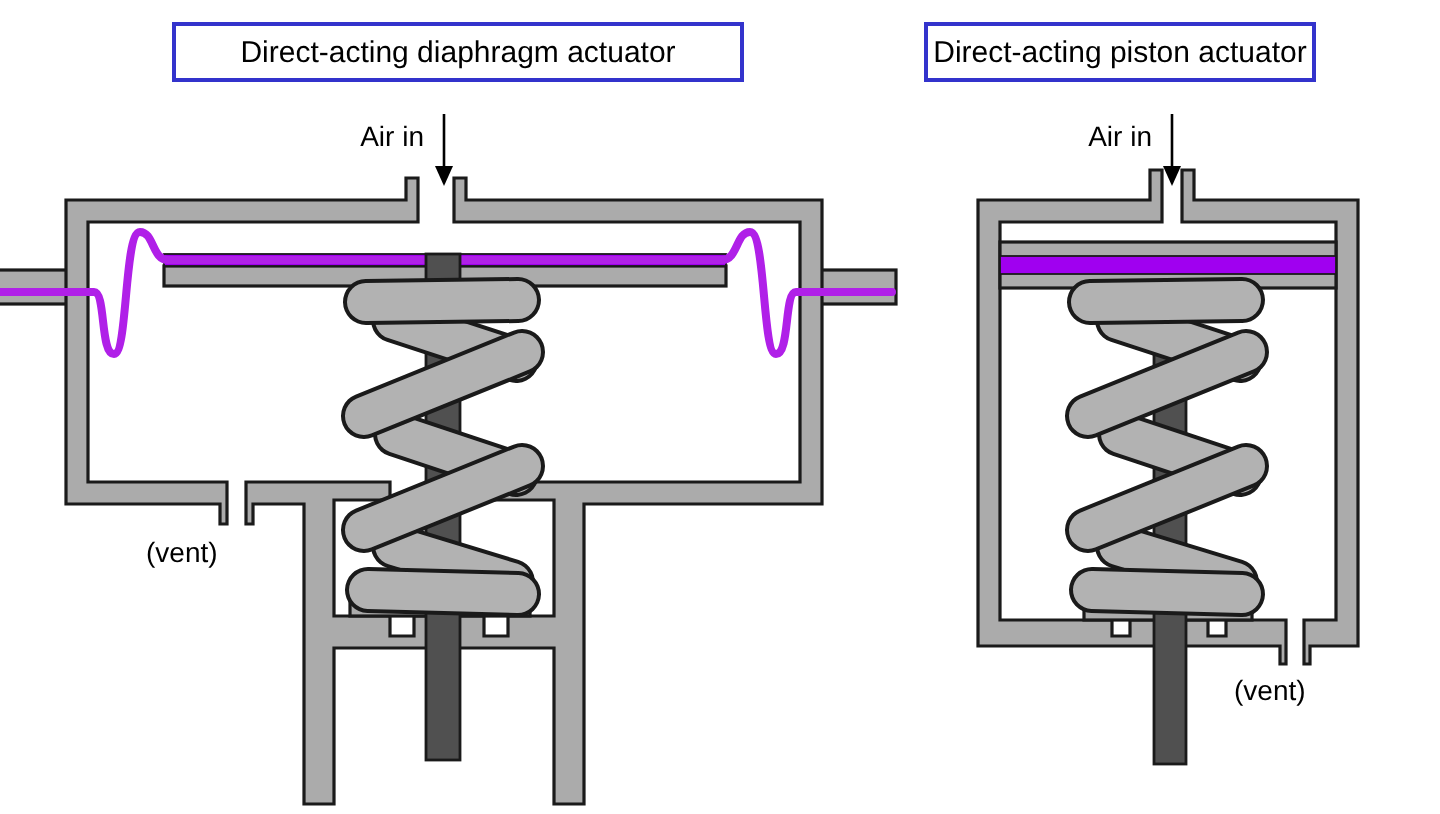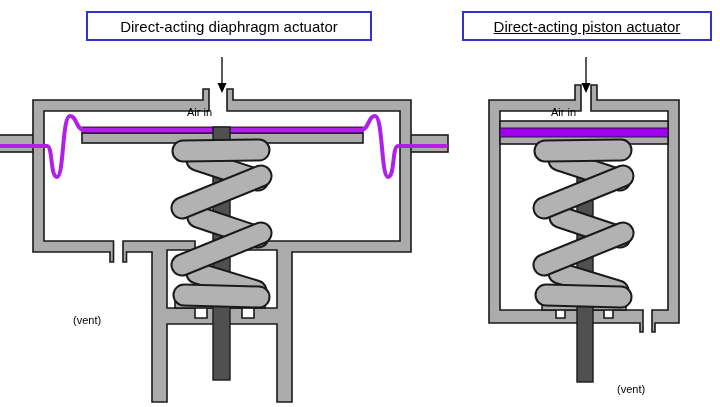--- a/index.html
+++ b/index.html
@@ -2,32 +2,31 @@
 <html style="--background: #ffffff; --casing-gray: #ababab; --spring-gray: #b2b2b2; --stem-gray: #505050; --outline-dark: #1a1a1a; --diaphragm-purple: #b020e8; --stripe-purple: #a000f0; --title-border-blue: #3333cc; --watermark-gray: #8f8f8f; --label-text: #000000;"><head>
 <meta charset="utf-8">
 <style>
   html,body{margin:0;padding:0;background:#fff;}
   .stage{
     position:relative;width:720px;height:407px;background:var(--background,#fff);
     font-family:"Liberation Sans",sans-serif;overflow:hidden;
   }
   .stage svg{position:absolute;left:0;top:0;}
   .label{
-    position:absolute;color:var(--label-text,#000);font-size:11px;line-height:18px;
+    position:absolute;color:var(--label-text,#000);font-size:14px;line-height:18px;
     white-space:nowrap;
-    margin-top:44px;
   }
   .title-box{
     position:absolute;top:11px;height:30px;box-sizing:border-box;
     border:2px solid var(--title-border-blue,#33c);background:#fff;
     display:flex;align-items:center;justify-content:center;
     font-size:15px;color:var(--label-text,#000);white-space:nowrap;
   }
   .title-left{left:86px;width:286px;}
-  .title-right{left:462px;width:250px;text-decoration:underline;}
+  .title-right{left:462px;width:196px;}
   .air-left{left:164px;top:59px;width:48px;text-align:right;}
   .air-right{left:528px;top:59px;width:48px;text-align:right;}
   .vent-left{left:73px;top:267px;}
   .vent-right{left:617px;top:336px;}
   .watermark{
     position:absolute;left:557px;top:387px;width:155px;text-align:right;
     font-size:10.5px;letter-spacing:.2px;color:var(--watermark-gray,#8f8f8f);
   }
   .capsule-dark{stroke:var(--outline-dark,#1a1a1a);stroke-width:23;stroke-linecap:round;fill:none;}
   .capsule-gray{stroke:var(--spring-gray,#b2b2b2);stroke-width:19;stroke-linecap:round;fill:none;}

